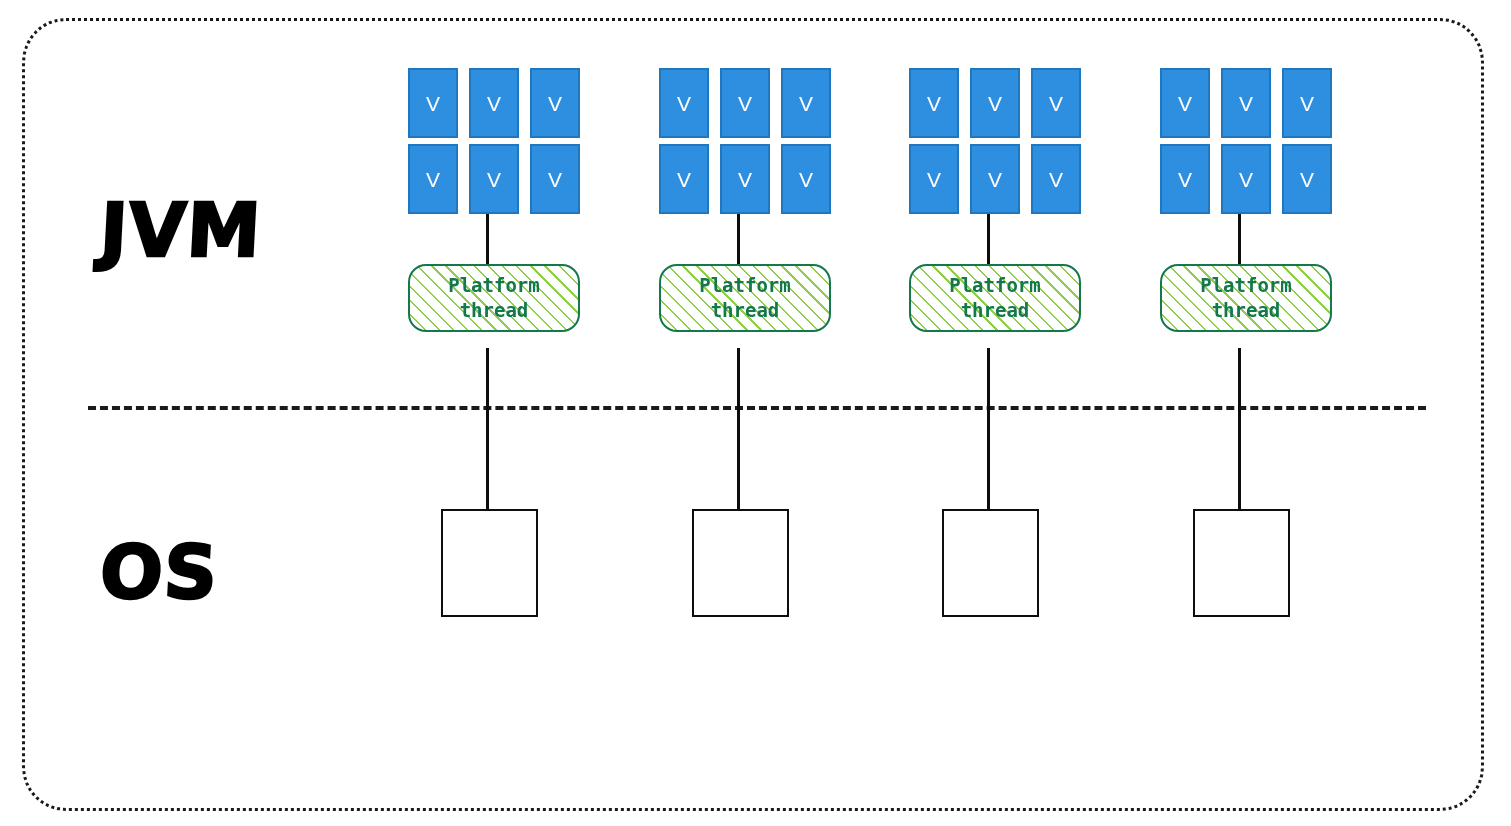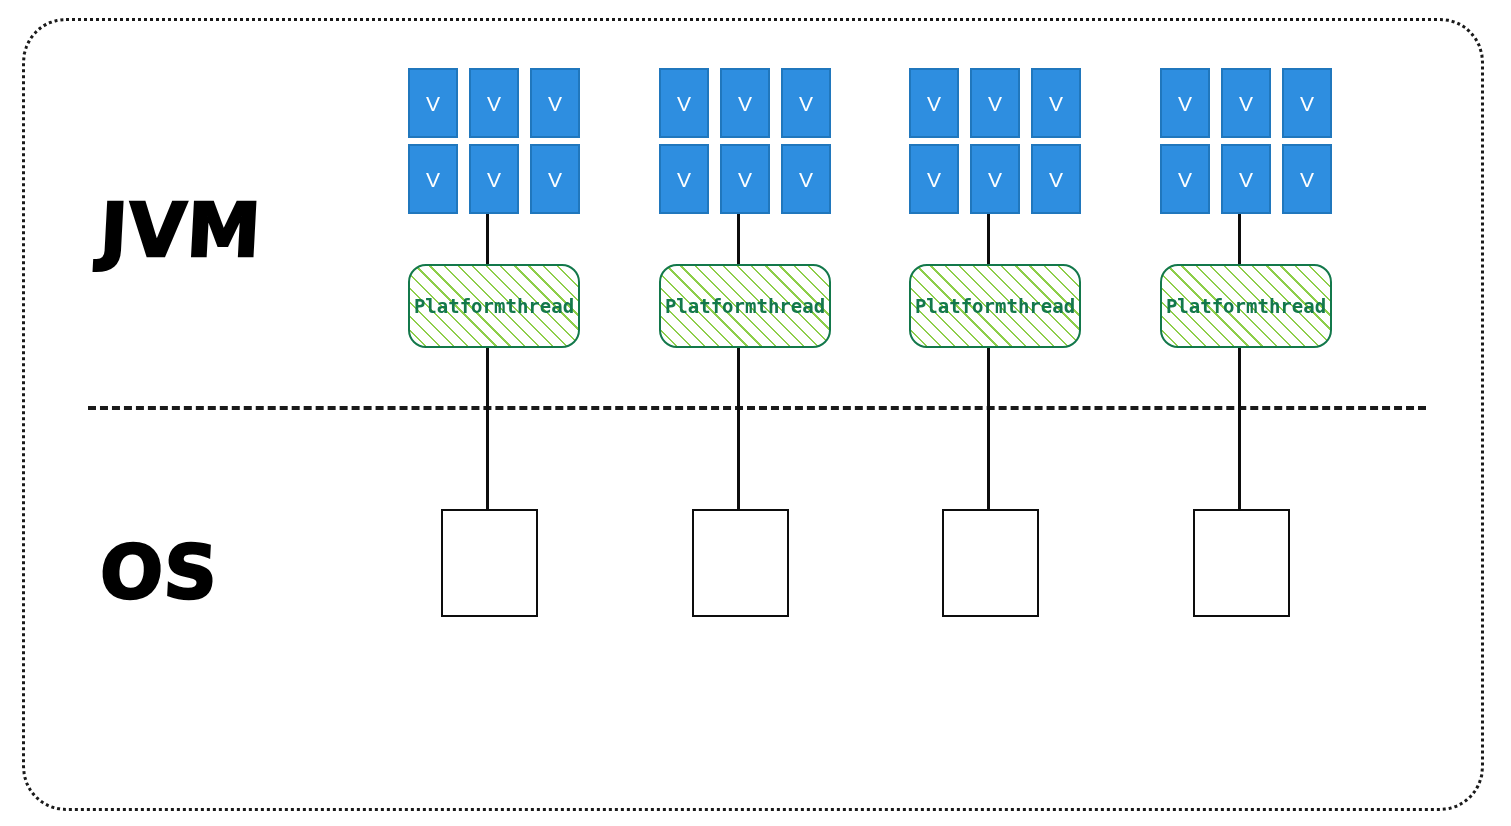--- a/index.html
+++ b/index.html
@@ -110,34 +110,34 @@
   }
   .connector.upper { left: 78px; top: 214px; height: 50px; }
   .connector.lower { left: 78px; top: 348px; height: 161px; }
 
   
   .platform-thread {
     position: absolute;
     left: 0;
     top: 264px;
     width: 172px;
-    height: 84px;
+    height: 68px;
     box-sizing: border-box;
     border: 2.5px solid #13784b;
     border-radius: 18px;
     background-color: #ffffff;
     background-image: repeating-linear-gradient(
       45deg,
       #8ece4a 0px,
       #8ece4a 1.6px,
       rgba(255,255,255,0) 1.6px,
       rgba(255,255,255,0) 10px
     );
     display: flex;
-    flex-direction: row;
+    flex-direction: column;
     align-items: center;
     justify-content: center;
     overflow: hidden;
   }
   .platform-thread .pt-line {
     color: #13784b;
     font-family: "DejaVu Sans Mono", monospace;
     font-size: 19px;
     font-weight: 700;
     line-height: 25px;

